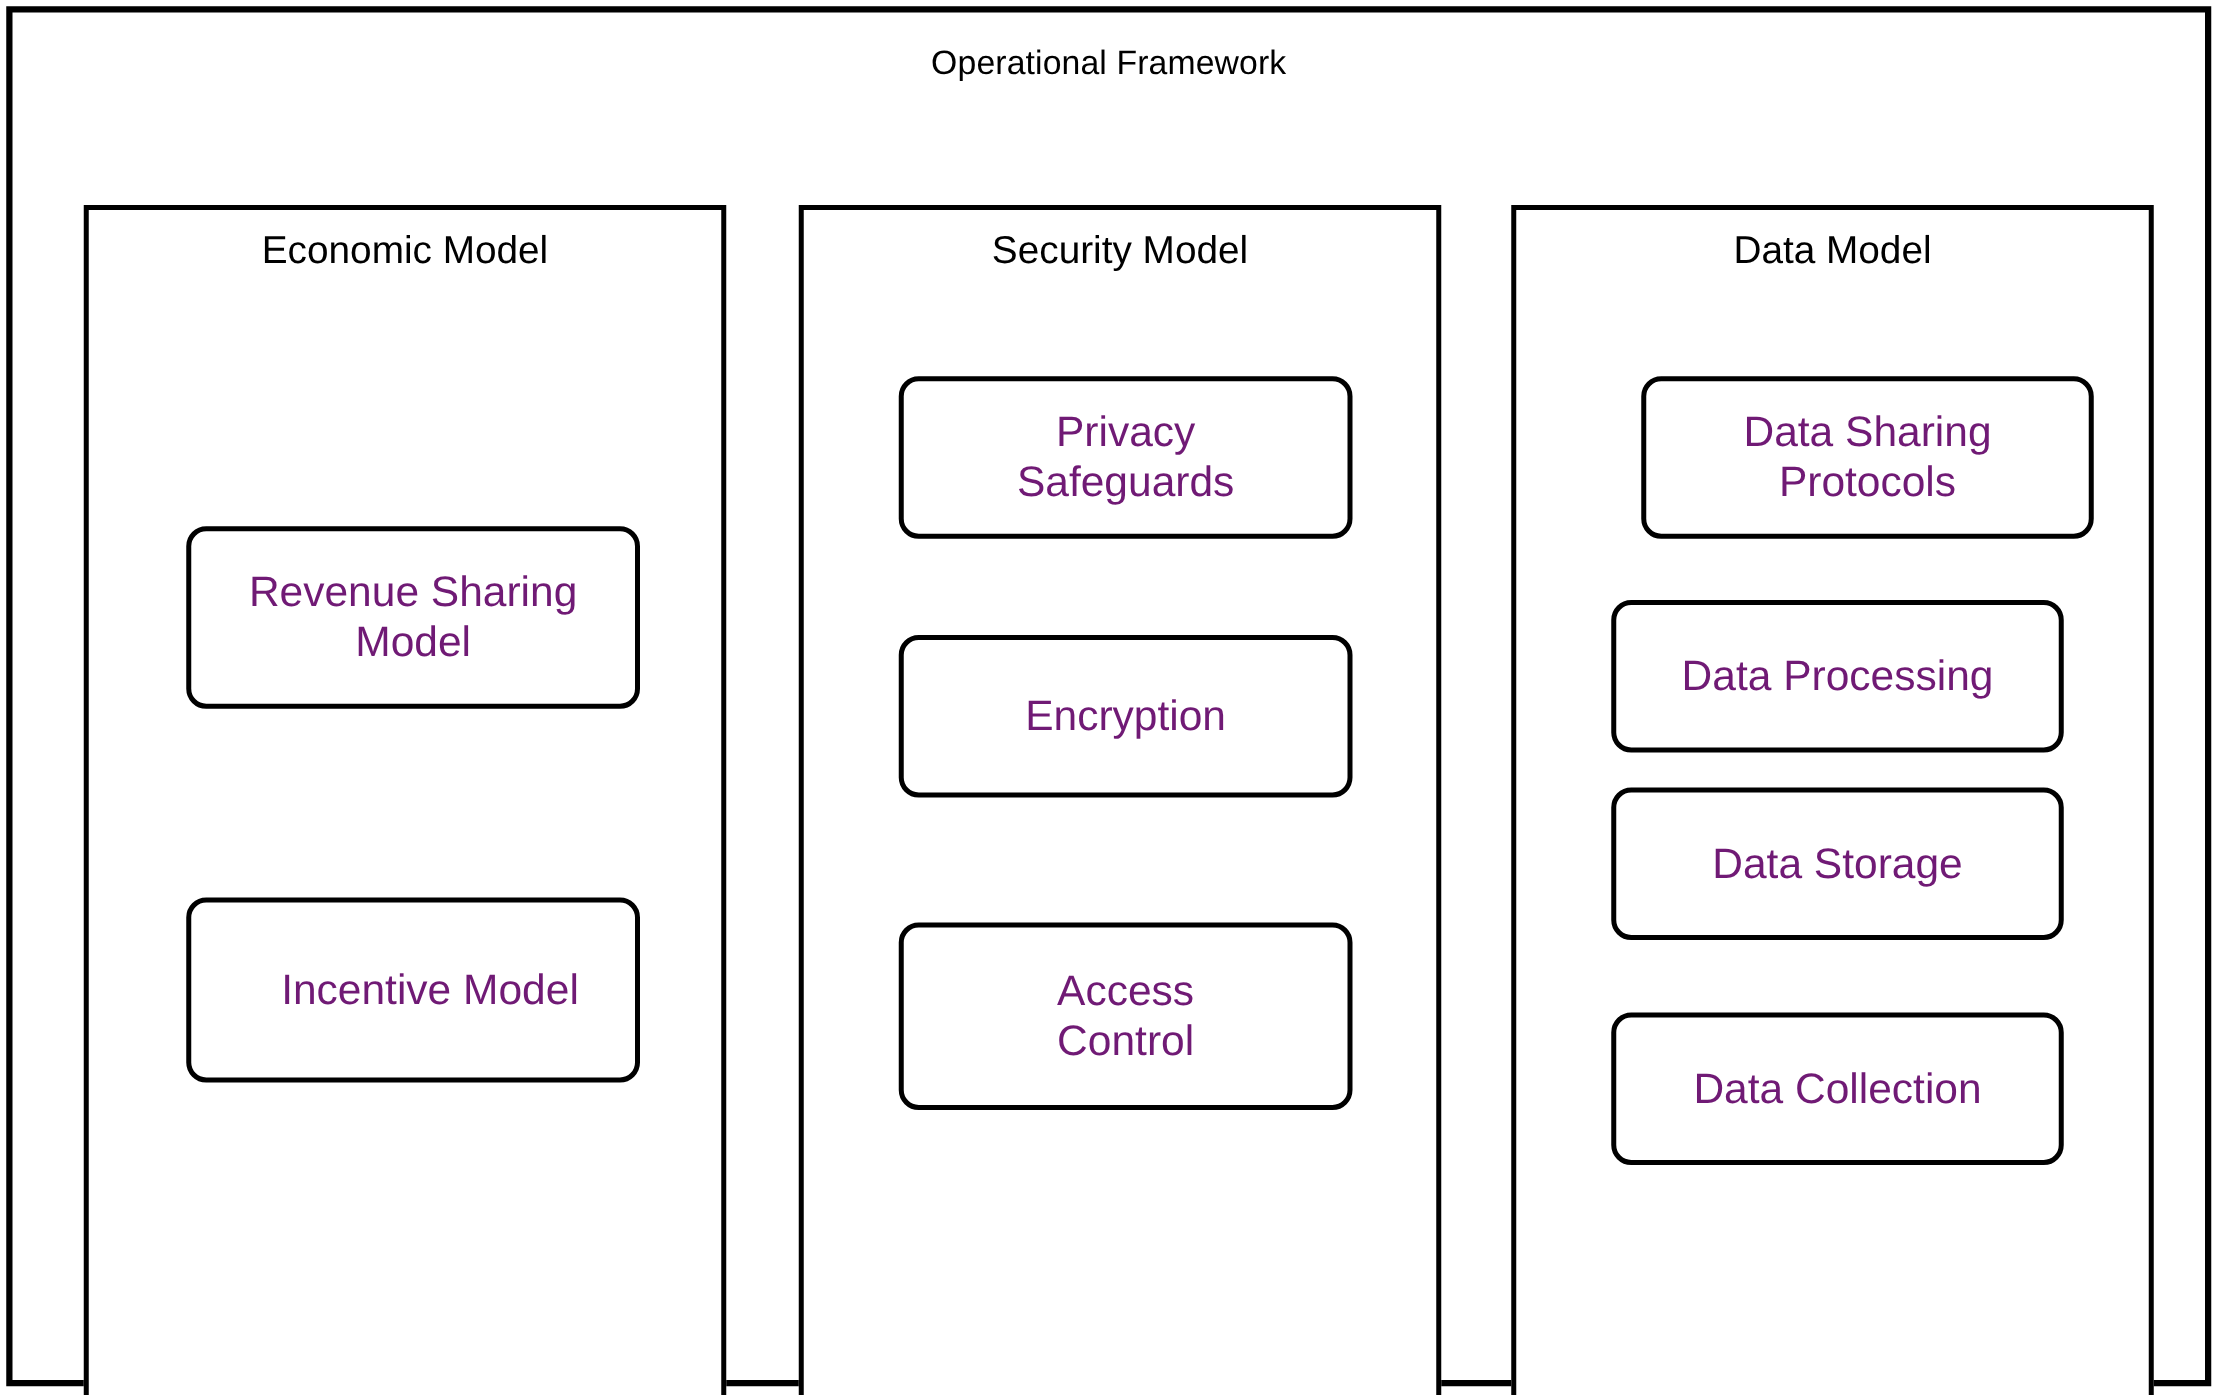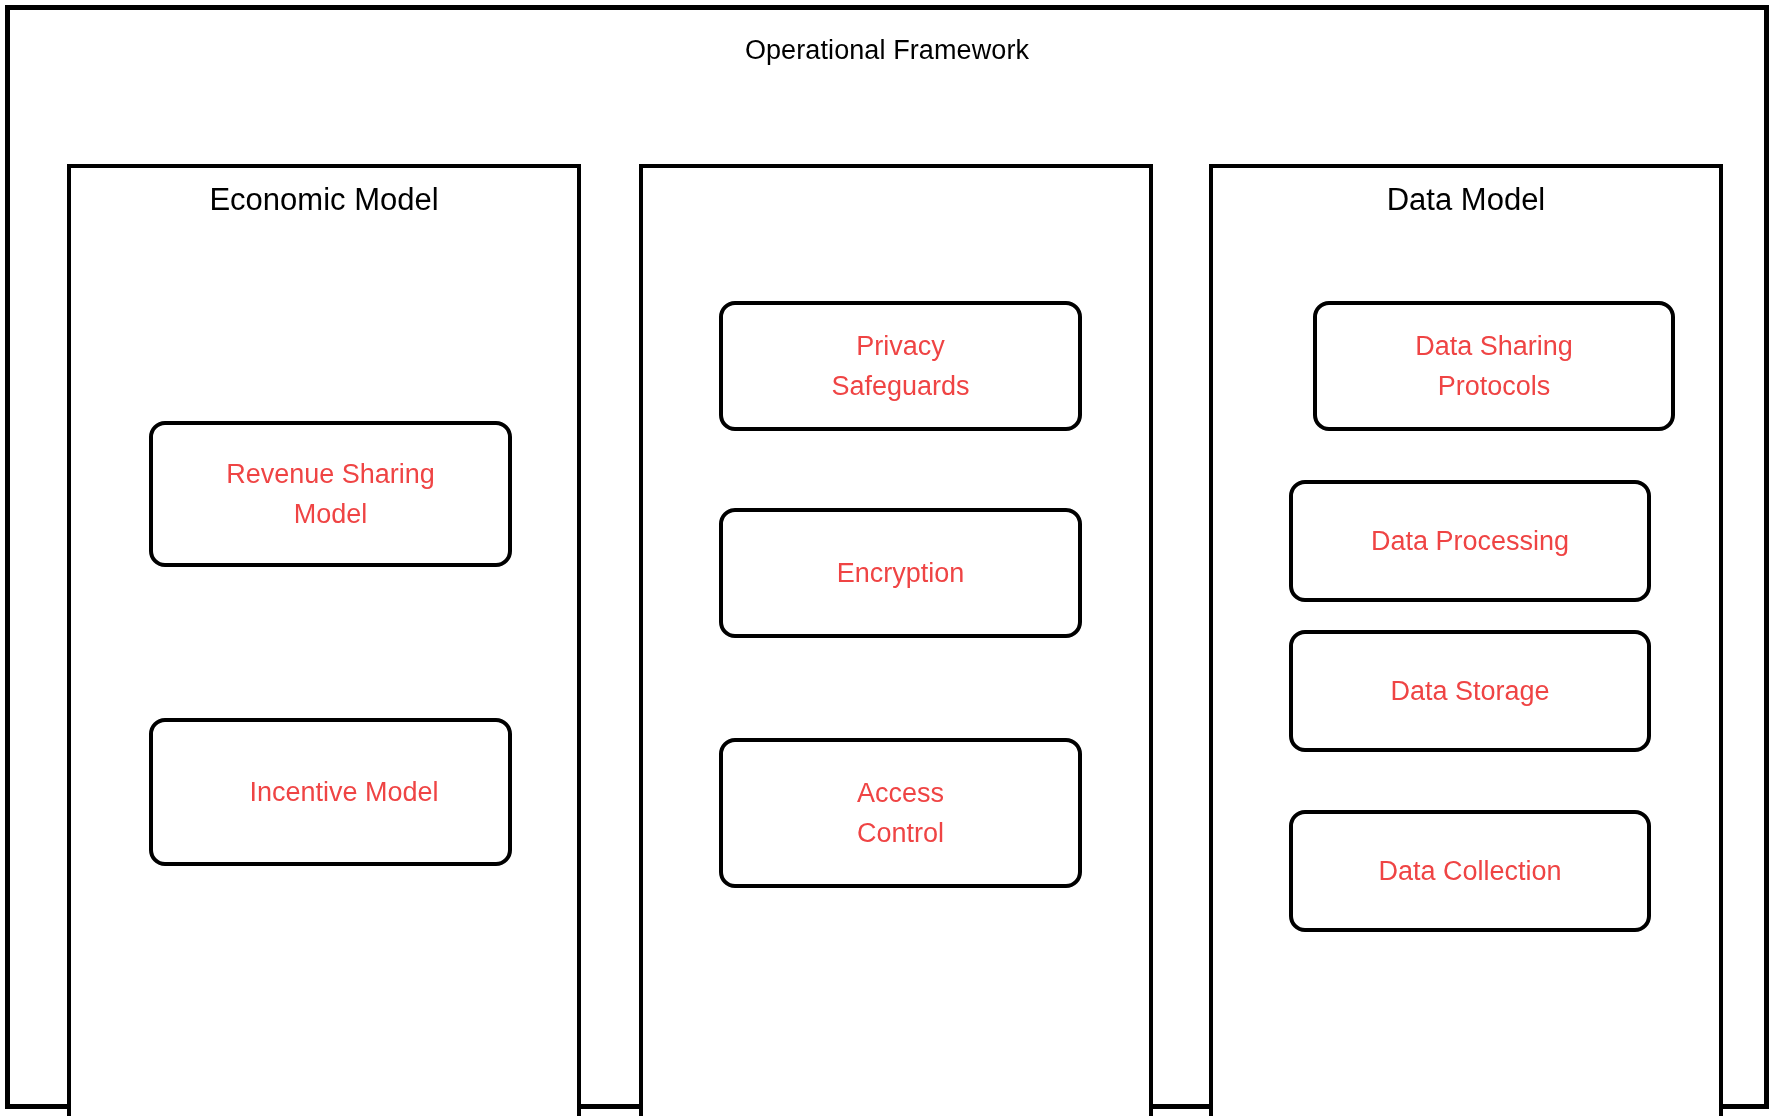--- a/index.html
+++ b/index.html
@@ -74,23 +74,23 @@
     border: 4px solid #000000;
     border-radius: 16px;
     box-sizing: border-box;
     background: #ffffff;
     display: flex;
     align-items: center;
     justify-content: center;
     text-align: center;
   }
   .node-label {
-    font-size: 27px;
+    font-size: 34px;
     line-height: 40px;
-    color: #ef4444;
+    color: #701a75;
     padding: 0 8px;
     white-space: pre-line;
   }
 
   
   .node-revenue-sharing { left: 78px; top: 253px; width: 363px; height: 146px; }
   .node-incentive       { left: 78px; top: 550px; width: 363px; height: 148px; padding-left: 27px; }
 
   
   .node-privacy    { left: 76px; top: 133px; width: 363px; height: 130px; }
@@ -119,20 +119,21 @@
         <span class="node-label">Revenue Sharing
 Model</span>
       </div>
 
       <div class="node node-incentive">
         <span class="node-label">Incentive Model</span>
       </div>
     </div>
 
     <div class="panel panel-security">
+      <div class="panel-title">Security Model</div>
 
       <div class="node node-privacy">
         <span class="node-label">Privacy
 Safeguards</span>
       </div>
 
       <div class="node node-encryption">
         <span class="node-label">Encryption</span>
       </div>
 

